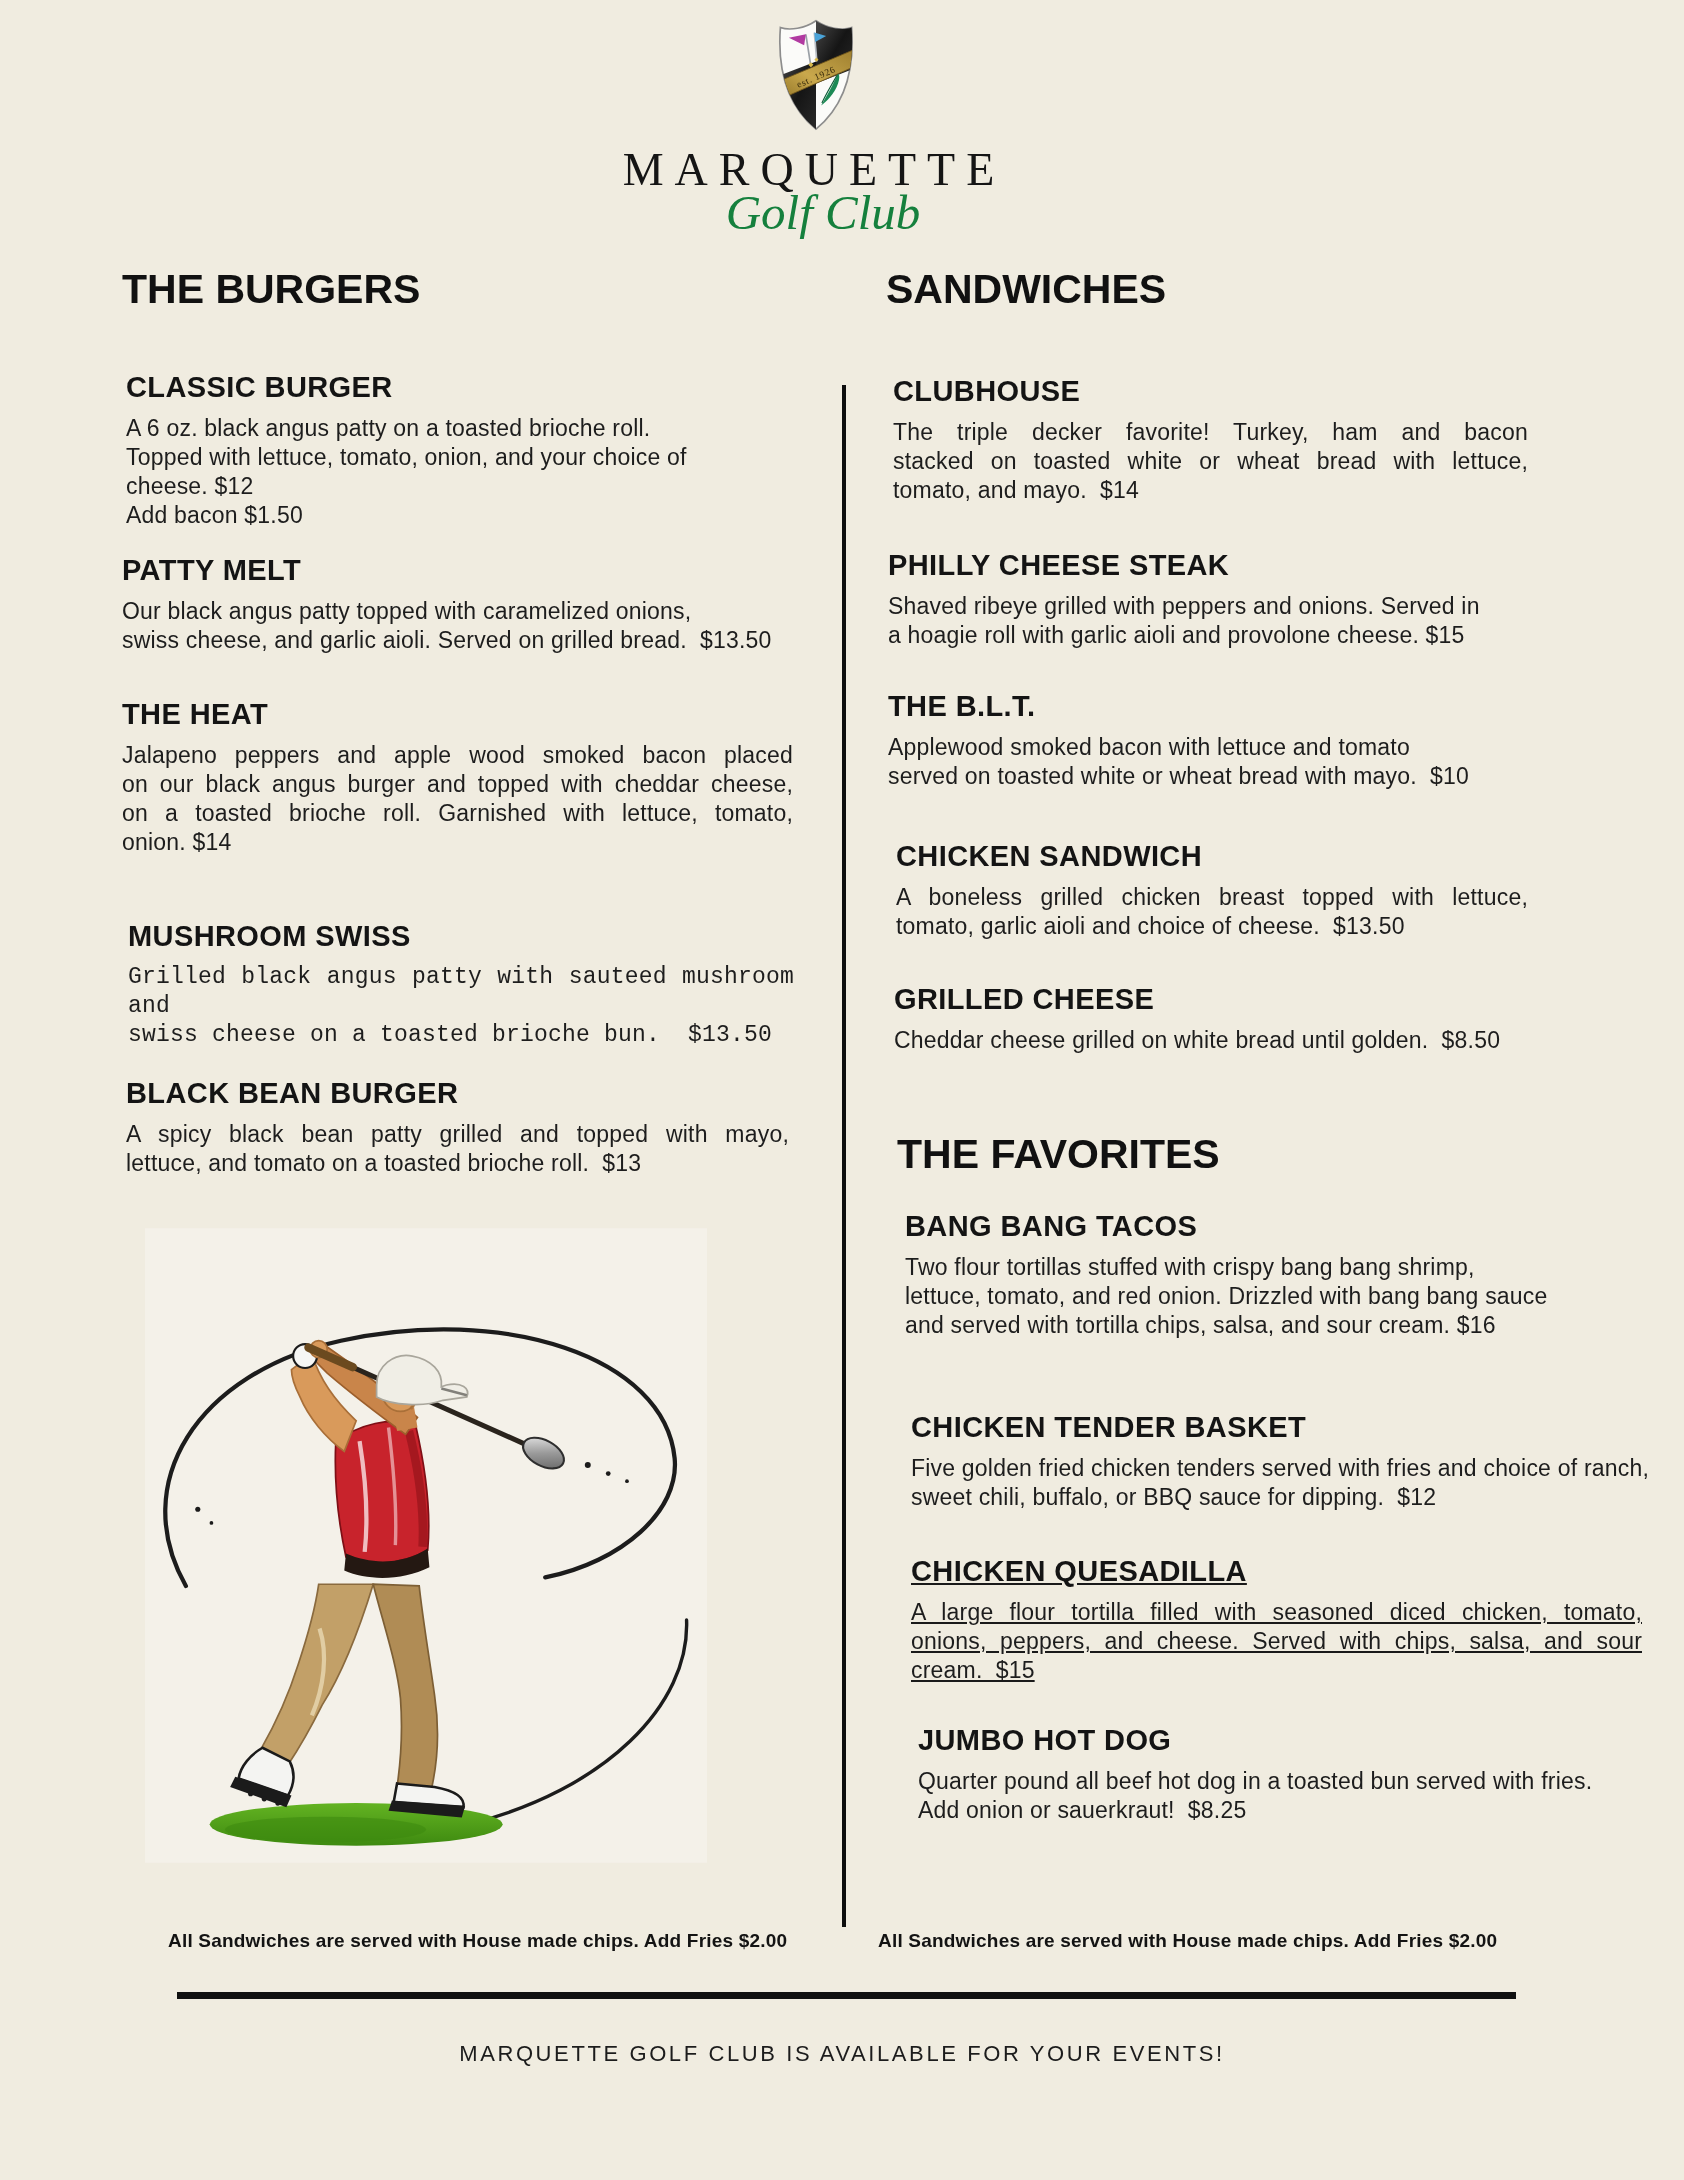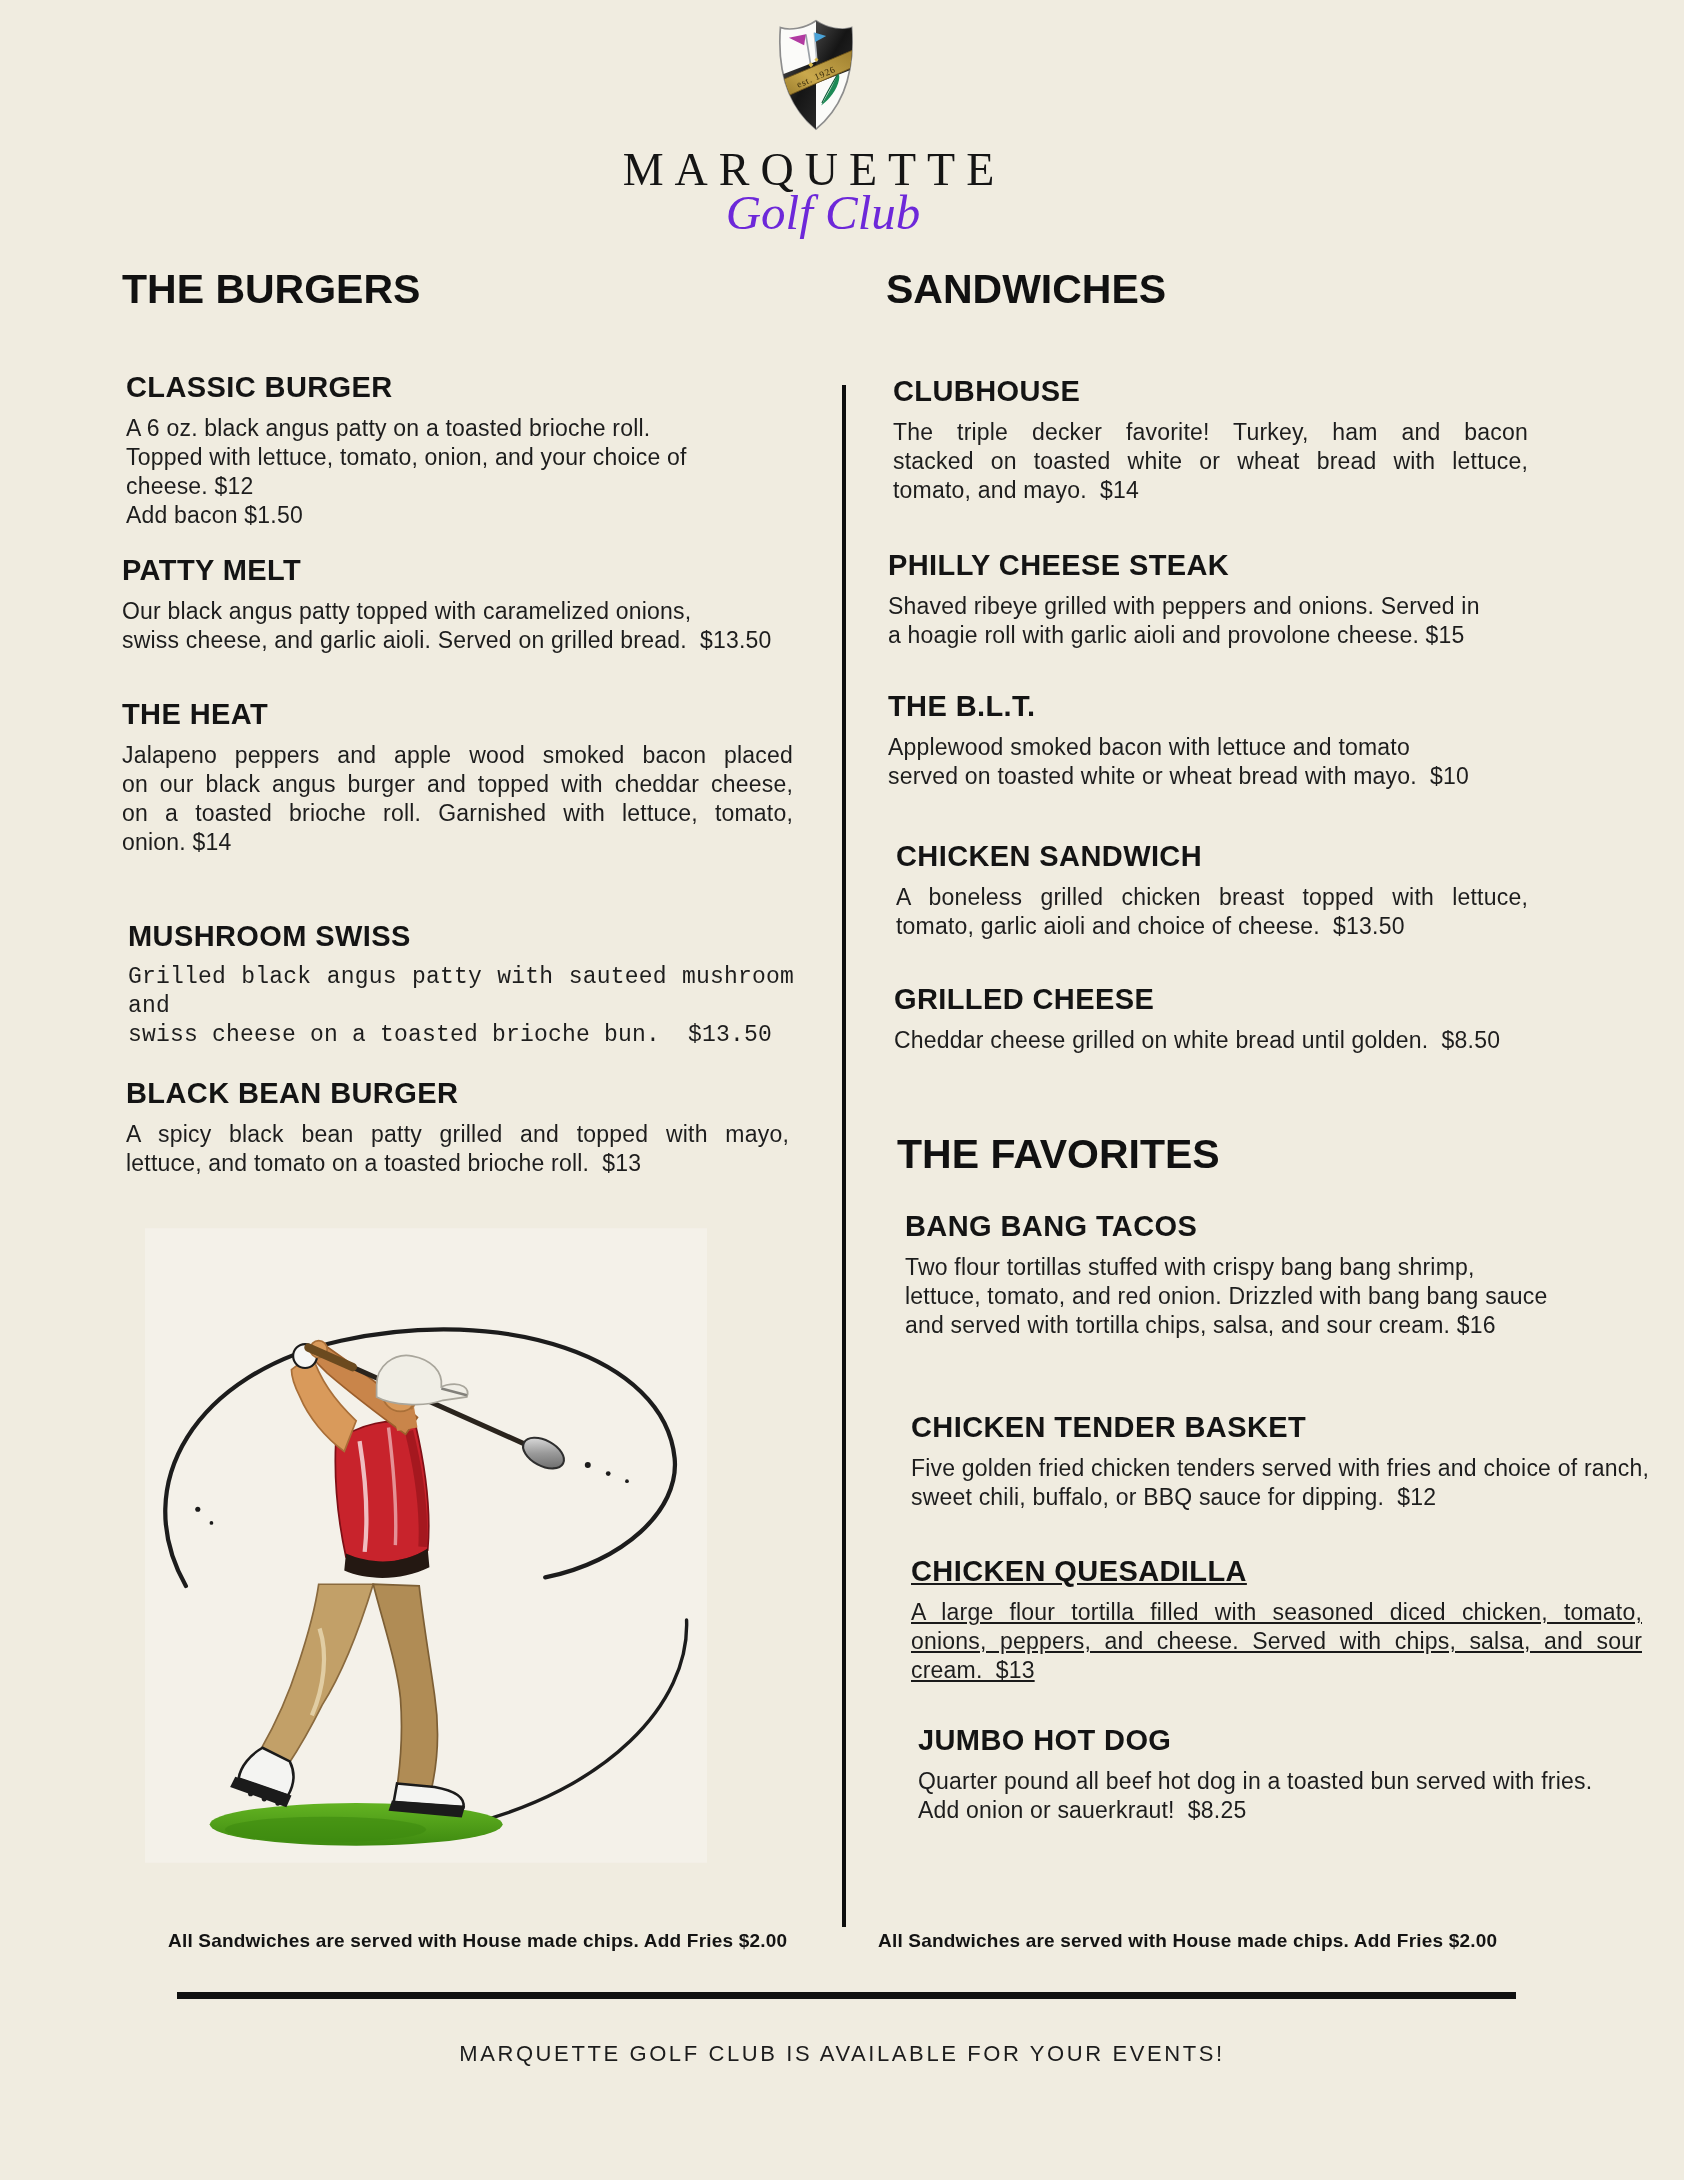--- a/index.html
+++ b/index.html
@@ -15,21 +15,21 @@
   
   .logo-shield{position:absolute;left:777px;top:17px;width:78px;height:121px;}
   .logo-wordmark{
     position:absolute;left:814px;top:143px;transform:translateX(-50%);
     font-family:"Liberation Serif", serif;
     font-size:46px;font-weight:400;letter-spacing:11px;color:#151515;white-space:nowrap;
   }
   .logo-script{
     position:absolute;left:823px;top:184px;transform:translateX(-50%);
     font-family:"Liberation Serif", serif;font-style:italic;
-    font-size:49px;color:#6d28d9;white-space:nowrap;
+    font-size:49px;color:#15803d;white-space:nowrap;
   }
   
   .sec-heading{
     position:absolute;
     font-size:41px;font-weight:700;letter-spacing:0px;color:#111;white-space:nowrap;
   }
   #heading-burgers{left:122px;top:266px;}
   #heading-sandwiches{left:886px;top:266px;}
   #heading-favorites{left:897px;top:1131px;}
   
@@ -223,21 +223,21 @@
     <div class="desc">
         <div class="line">Five golden fried chicken tenders served with fries and choice of ranch,</div>
         <div class="line">sweet chili, buffalo, or BBQ sauce for dipping.  $12</div>
       </div>
   </div>
   <div class="item just" id="item-quesadilla">
     <h3>CHICKEN QUESADILLA</h3>
     <div class="desc">
         <div class="line">A large flour tortilla filled with seasoned diced chicken, tomato,</div>
         <div class="line">onions, peppers, and cheese. Served with chips, salsa, and sour</div>
-        <div class="line">cream.  $13</div>
+        <div class="line">cream.  $15</div>
       </div>
   </div>
   <div class="item" id="item-jumbo">
     <h3>JUMBO HOT DOG</h3>
     <div class="desc">
         <div class="line">Quarter pound all beef hot dog in a toasted bun served with fries.</div>
         <div class="line">Add onion or sauerkraut!  $8.25</div>
       </div>
   </div>
 

